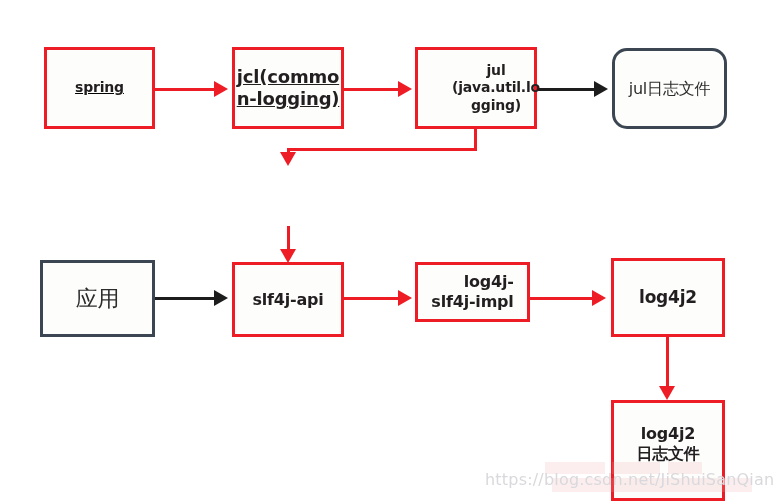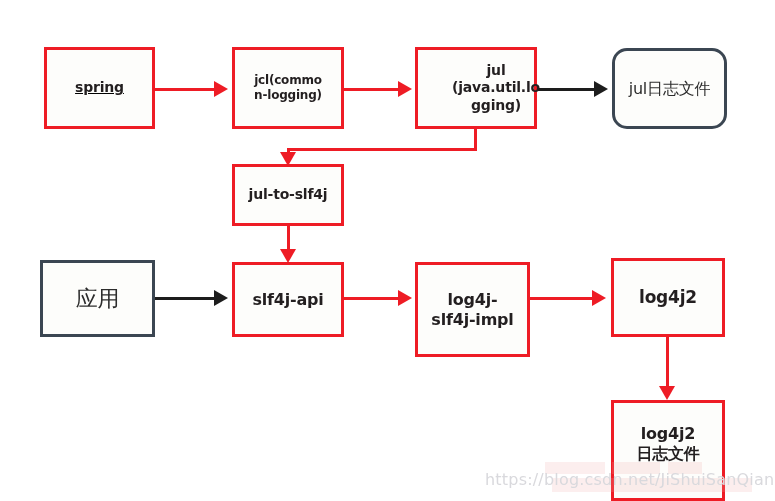--- a/index.html
+++ b/index.html
@@ -108,47 +108,44 @@
 </head>
 <body>
 
 <div id="canvas">
 
   <div class="node red-node" style="left:44px; top:47px; width:111px; height:82px;text-decoration:underline;">
     <span class="label" style="font-size:14px;">spring</span>
   </div>
 
   <div class="node red-node" style="left:232px; top:47px; width:112px; height:82px;">
-    <span class="label" style="font-size:12px;">jcl(commo
+    <span class="label" style="font-size:18px;text-decoration:underline;">jcl(commo
 n-logging)</span>
   </div>
 
   <div class="node red-node" style="left:415px; top:47px; width:122px; height:82px;padding-left:40px;">
     <span class="label" style="font-size:14px;">jul
 (java.util.lo
 gging)</span>
   </div>
 
   <div class="node dark-node cjk" style="left:612px; top:48px; width:115px; height:81px;border-radius:15px;">
     <span class="label" style="font-size:16px;">jul日志文件</span>
   </div>
 
-  <div class="node red-node" style="left:232px; top:164px; width:112px; height:62px;">
-    <span class="label" style="font-size:14px;">jul-to-slf4j</span>
-  </div>
 
   <div class="node dark-node cjk" style="left:40px; top:260px; width:115px; height:77px;">
     <span class="label" style="font-size:22px;">应用</span>
   </div>
 
   <div class="node red-node" style="left:232px; top:262px; width:112px; height:75px;">
     <span class="label" style="font-size:16px;">slf4j-api</span>
   </div>
 
-  <div class="node red-node" style="left:415px; top:262px; width:115px; height:95px;">
+  <div class="node red-node" style="left:415px; top:262px; width:115px; height:60px;text-align:right;">
     <span class="label" style="font-size:16px;">log4j-
 slf4j-impl</span>
   </div>
 
   <div class="node red-node" style="left:611px; top:258px; width:114px; height:79px;">
     <span class="label" style="font-size:17px;">log4j2</span>
   </div>
 
   <div class="node red-node" style="left:611px; top:400px; width:114px; height:101px;">
     <span class="label" style="font-size:16px; margin-top:-14px;">log4j2

